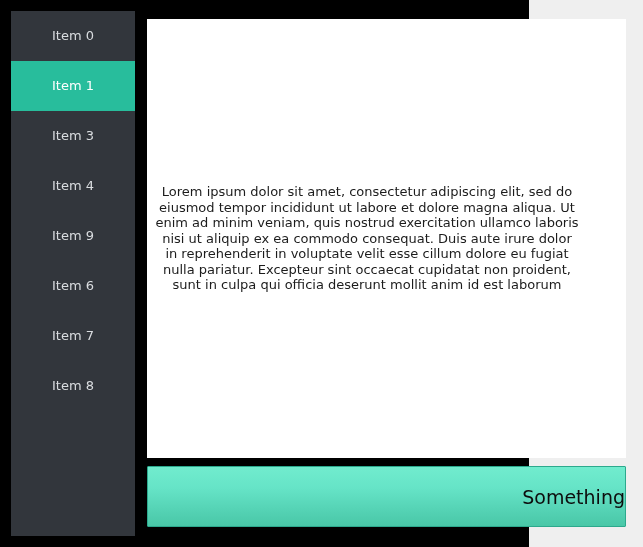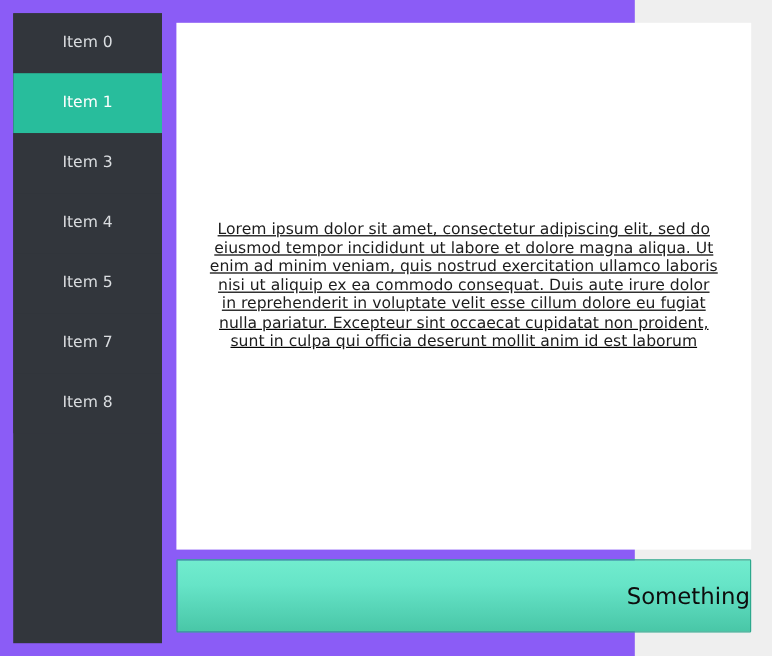--- a/index.html
+++ b/index.html
@@ -10,21 +10,21 @@
     width: 643px;
     height: 547px;
     background: #efefef;
     font-family: "DejaVu Sans", sans-serif;
     overflow: hidden;
   }
   #app {
     position: relative;
     width: 529px;
     height: 547px;
-    background: #8b5cf6;
+    background: #000000;
   }
 
   
   #sidebar {
     position: absolute;
     left: 11px;
     top: 11px;
     width: 124px;
     height: 525px;
     background: #32363c;
@@ -49,23 +49,21 @@
   
   #content-panel {
     position: absolute;
     left: 147px;
     top: 19px;
     width: 479px;
     height: 439px;
     background: #ffffff;
     display: flex;
     align-items: center;
-    justify-content: center;
     box-sizing: border-box;
-    text-decoration: underline;
   }
   #body-paragraph {
     width: 440px;
     margin: 0;
     padding: 0 8px;
     text-align: center;
     font-size: 13px;
     line-height: 15.5px;
     color: #1c1c1c;
     font-family: "DejaVu Sans", sans-serif;
@@ -106,21 +104,24 @@
     <div class="sidebar-item selected">
       <span>Item 1</span>
     </div>
     <div class="sidebar-item">
       <span>Item 3</span>
     </div>
     <div class="sidebar-item">
       <span>Item 4</span>
     </div>
     <div class="sidebar-item">
-      <span>Item 5</span>
+      <span>Item 9</span>
+    </div>
+    <div class="sidebar-item">
+      <span>Item 6</span>
     </div>
     <div class="sidebar-item">
       <span>Item 7</span>
     </div>
     <div class="sidebar-item">
       <span>Item 8</span>
     </div>
   </nav>
 
   <section id="content-panel">

